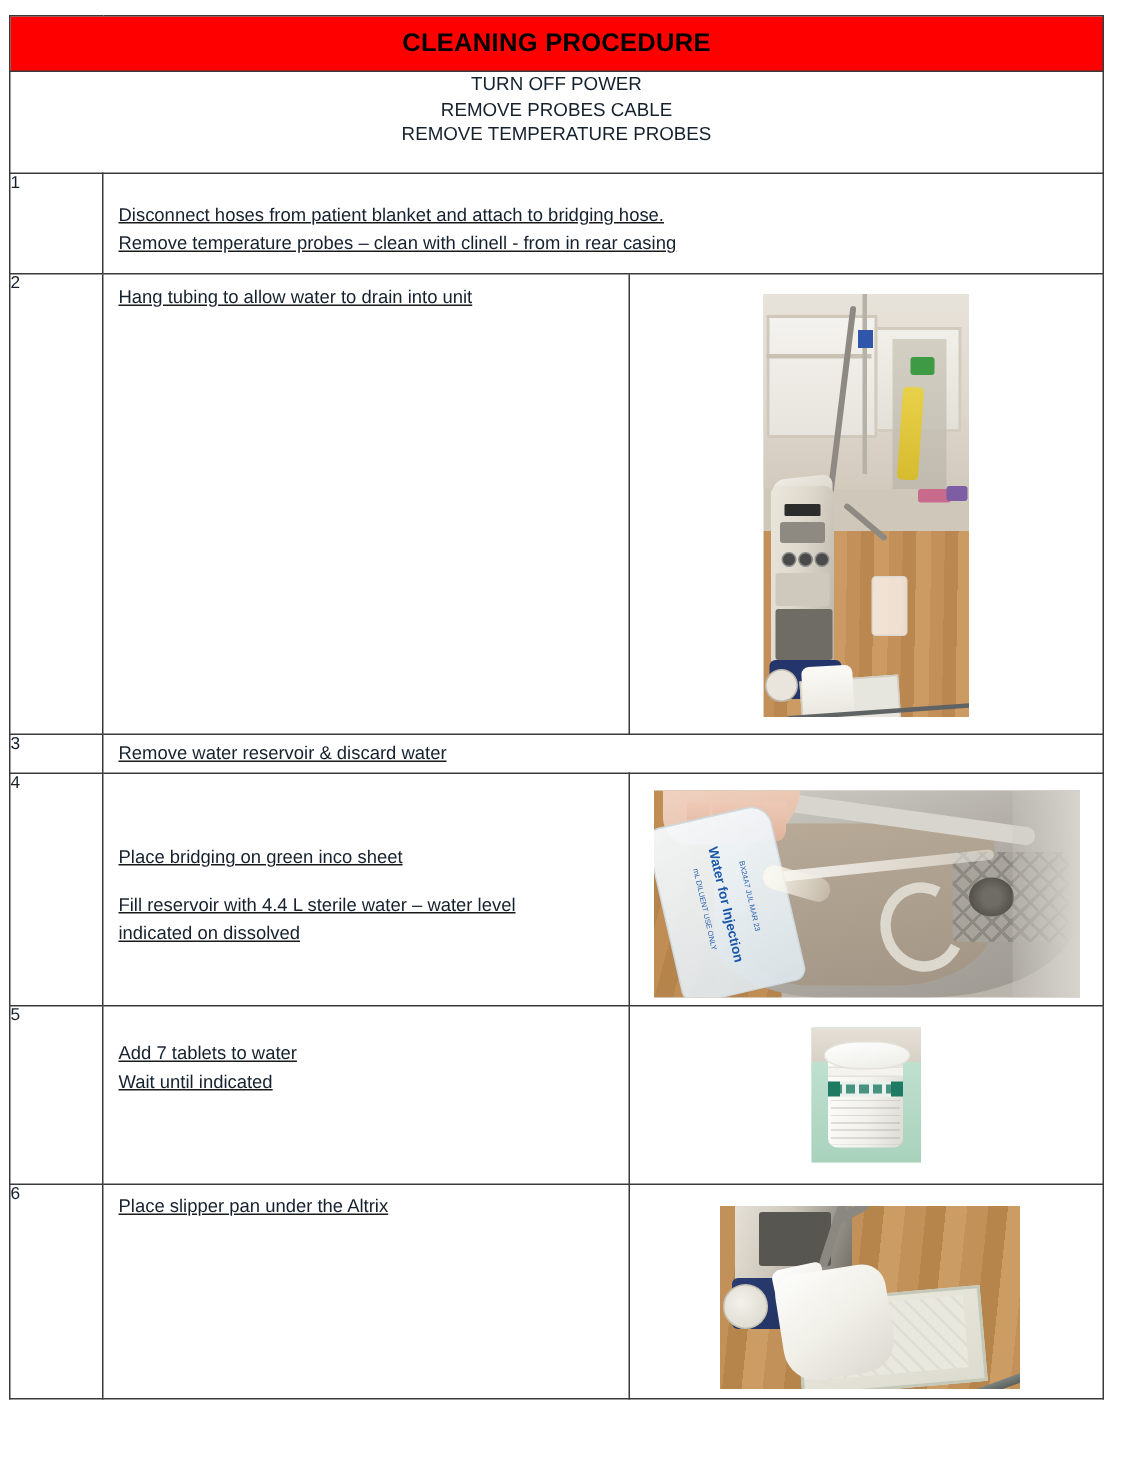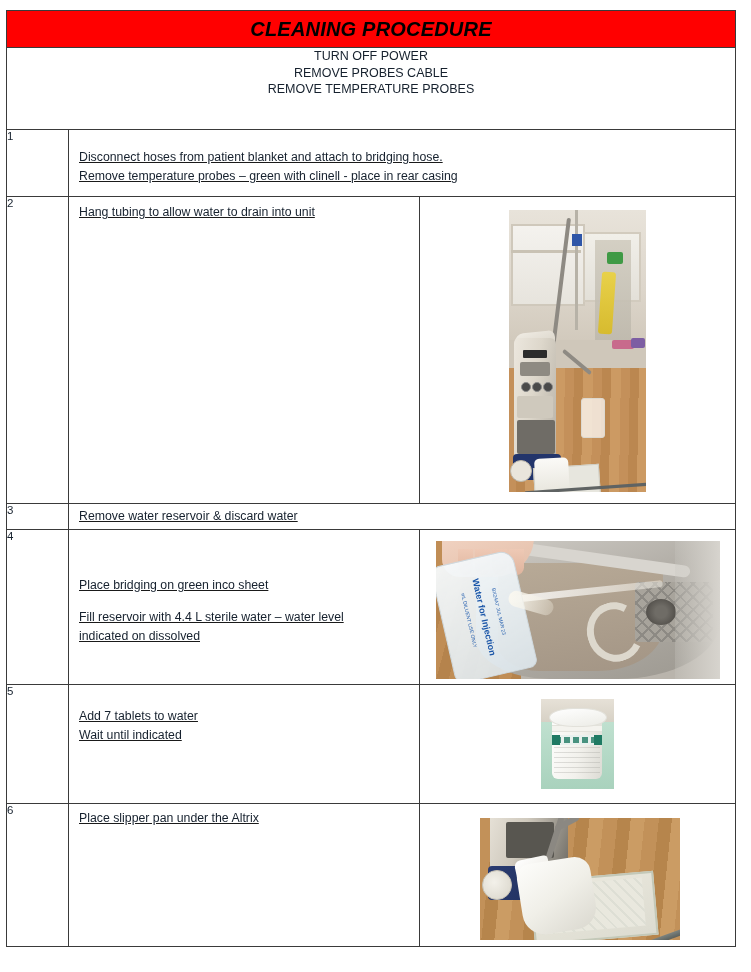--- a/index.html
+++ b/index.html
@@ -42,31 +42,30 @@
   .col-img   { width: 316px; }
 
   
   .title-cell {
     background: #FF0000;
     height: 36px;
     text-align: center;
     vertical-align: middle;
   }
   .title-text {
-    font-size: 20px;
+    font-size: 17px;
     font-weight: bold;
     color: #000000;
     letter-spacing: 0.2px;
     line-height: 36px;
-    font-style: italic;
   }
 
   
   .subtitle-cell {
-    height: 82px;
+    height: 68px;
     text-align: center;
     vertical-align: top;
     padding-top: 18px;
     box-sizing: border-box;
   }
   .subtitle-line {
     font-size: 12.5px;
     line-height: 16.5px;
     color: #16212e;
     font-weight: normal;
@@ -367,21 +366,21 @@
           <div class="subtitle-line">REMOVE PROBES CABLE</div>
           <div class="subtitle-line">REMOVE TEMPERATURE PROBES</div>
         </td>
       </tr>
 
       <tr>
         <td class="num-cell">1</td>
         <td class="body-cell" colspan="2">
           <div class="body-inner" style="height:66px;box-sizing:border-box;">
             <div class="body-line">Disconnect hoses from patient blanket and attach to bridging hose.</div>
-            <div class="body-line">Remove temperature probes – green with clinell -  place in rear casing</div>
+            <div class="body-line">Remove temperature probes – clean with clinell -  from in rear casing</div>
           </div>
         </td>
       </tr>
 
       <tr>
         <td class="num-cell">2</td>
         <td class="body-cell">
           <div class="body-inner tight" style="height:306px;box-sizing:border-box;padding-top:6px;">
             <div class="body-line">Hang tubing to allow water to drain into unit</div>
           </div>

